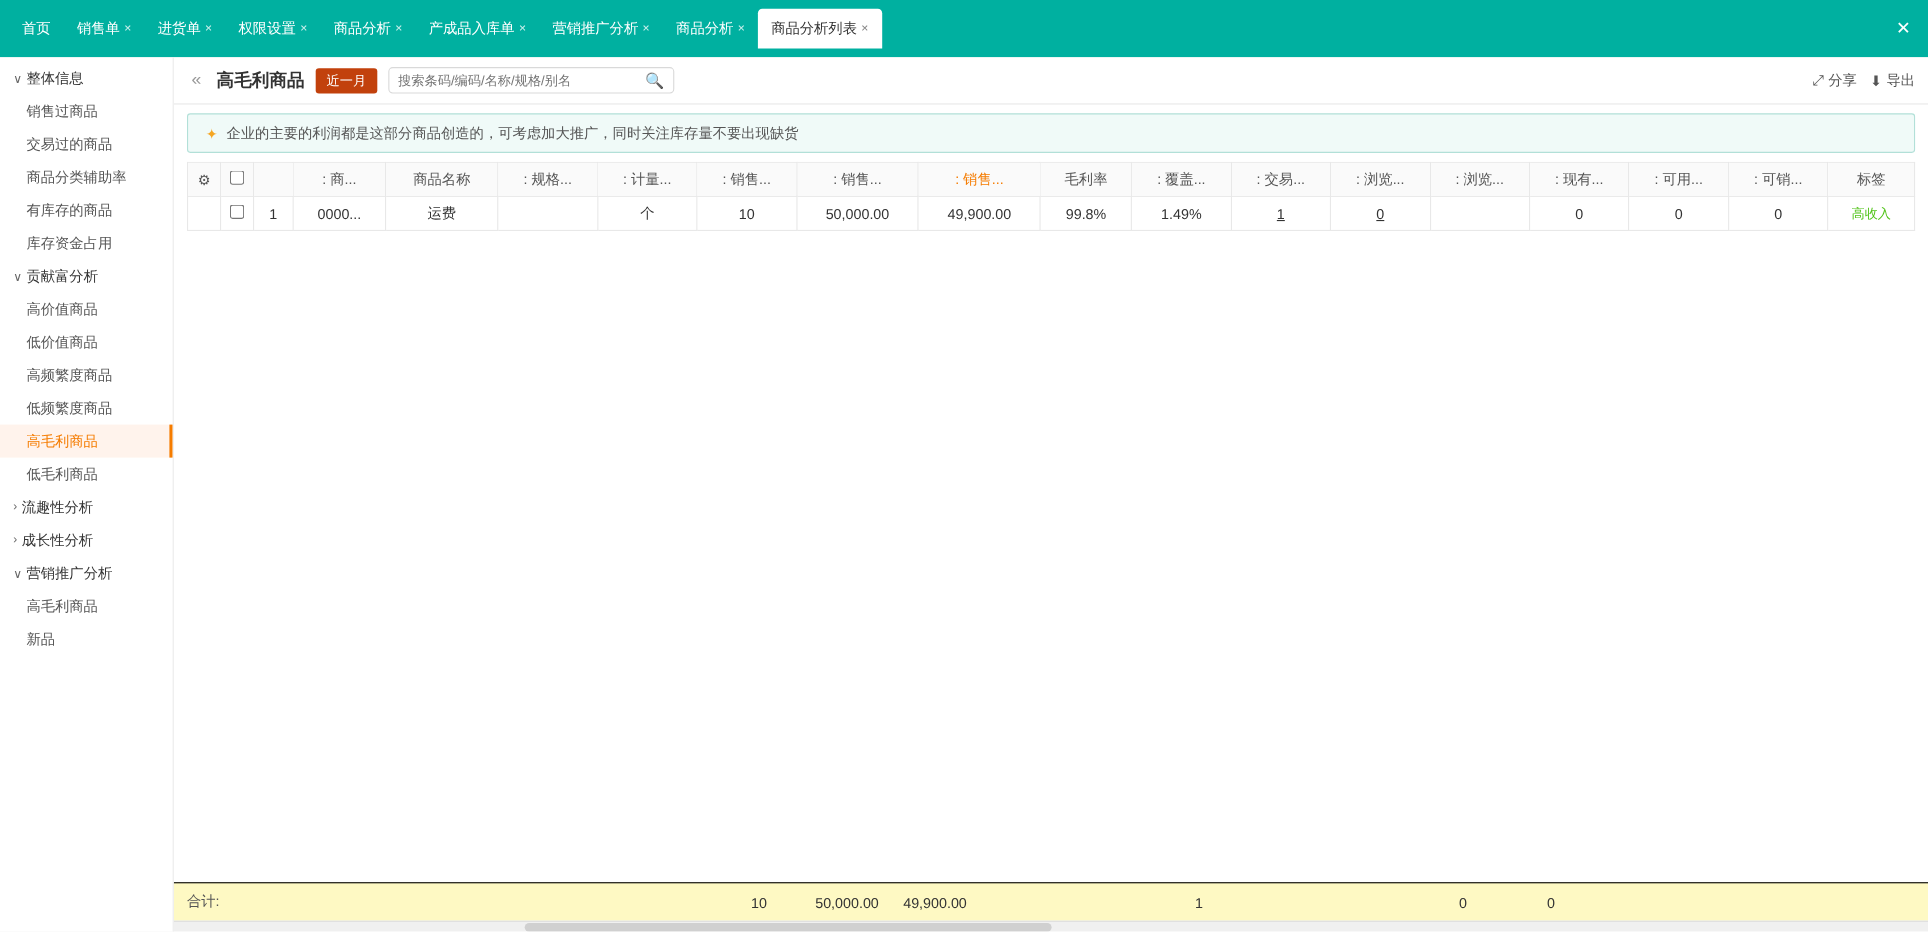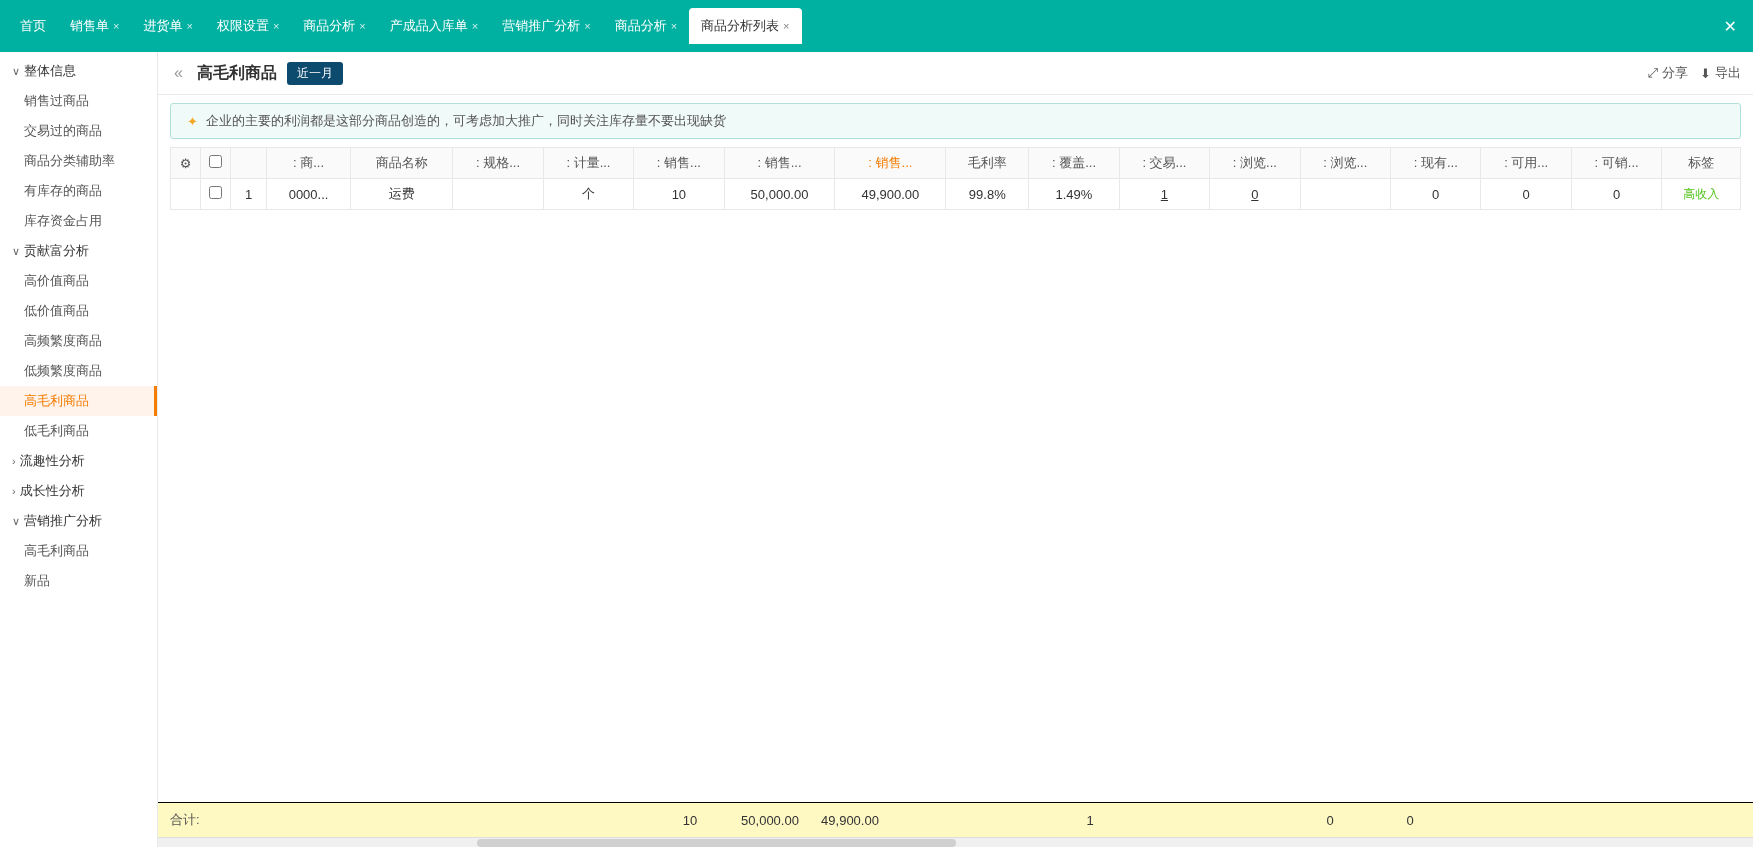--- a/index.html
+++ b/index.html
@@ -111,21 +111,21 @@
       color: #999;
       font-size: 16px;
       padding: 4px;
     }
     .content-title {
       font-size: 16px;
       font-weight: bold;
       color: #333;
     }
     .period-btn {
-      background: #0c4a6e;
+      background: #c2410c;
       color: #fff;
       border: none;
       padding: 3px 10px;
       border-radius: 3px;
       cursor: pointer;
       font-size: 12px;
     }
     .search-box {
       display: flex;
       align-items: center;
@@ -364,20 +364,24 @@
       <span>新品</span>
     </div>
   </div>
 
   <div class="content-panel">
 
     <div class="content-header">
       <span class="collapse-btn">«</span>
       <span class="content-title">高毛利商品</span>
       <button class="period-btn">近一月</button>
+      <div class="search-box">
+        <input type="text" placeholder="搜索条码/编码/名称/规格/别名" style="">
+        <span class="search-icon">🔍</span>
+      </div>
       <div class="header-actions">
         <div class="action-btn">
           <span>⤢</span>
           <span>分享</span>
         </div>
         <div class="action-btn">
           <span>⬇</span>
           <span>导出</span>
         </div>
       </div>

